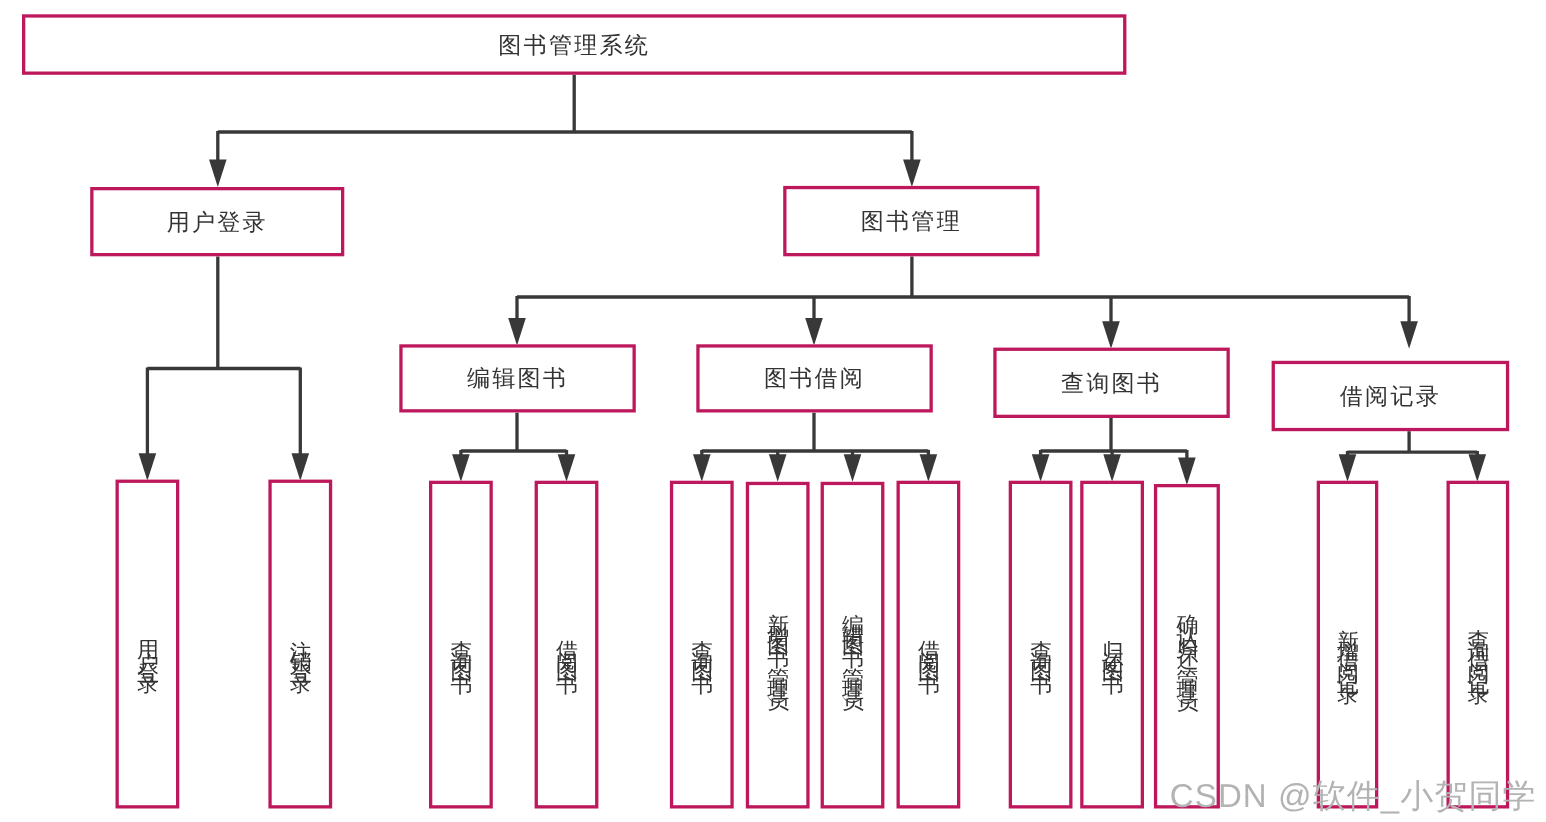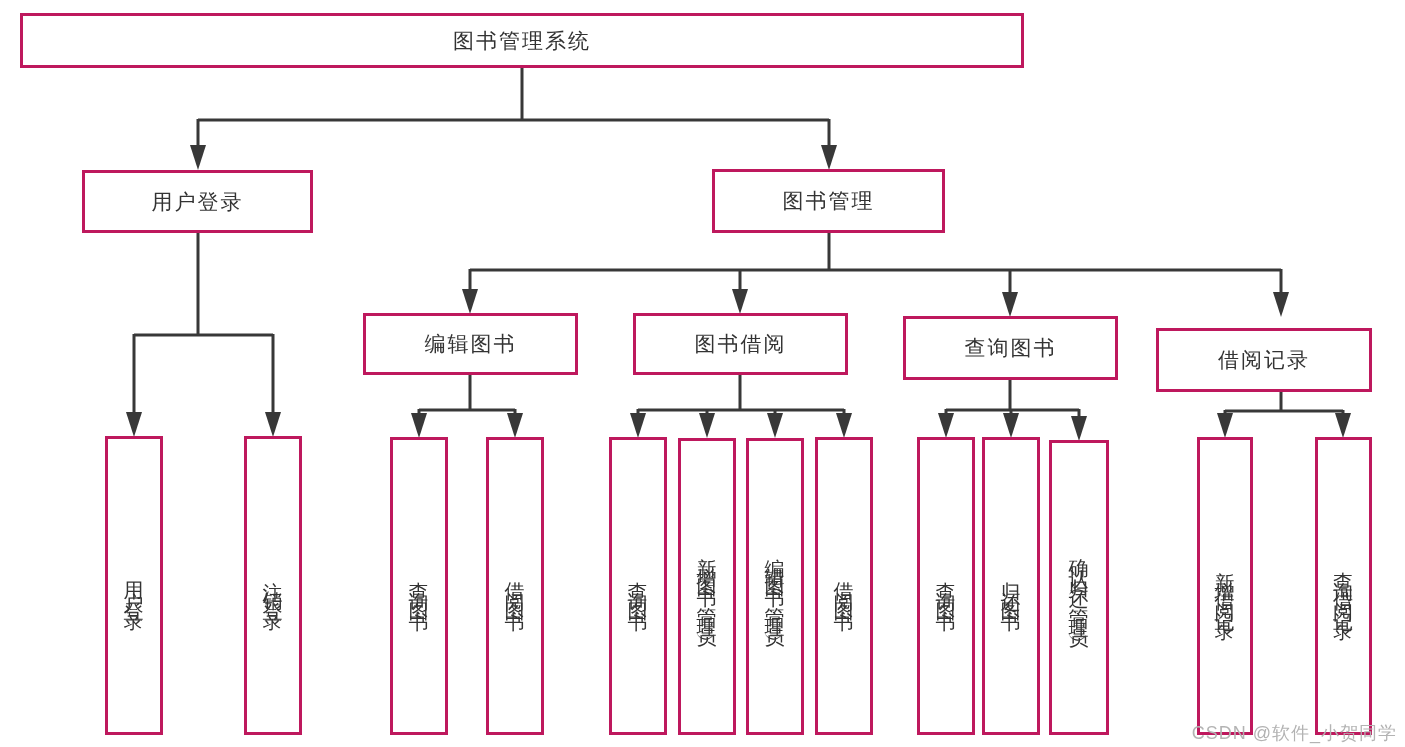--- a/index.html
+++ b/index.html
@@ -43,21 +43,21 @@
     writing-mode: vertical-rl;
     text-orientation: mixed;
     font-size: 20px;
     letter-spacing: 10px;
     line-height: 1;
   }
   .watermark {
     position: absolute;
     right: 8px;
     bottom: 2px;
-    font-size: 18px;
+    font-size: 30px;
     color: #b3b3b3;
     letter-spacing: 1px;
     z-index: 3;
     white-space: nowrap;
   }
 </style>
 </head>
 <body>
 
 <div class="canvas">

